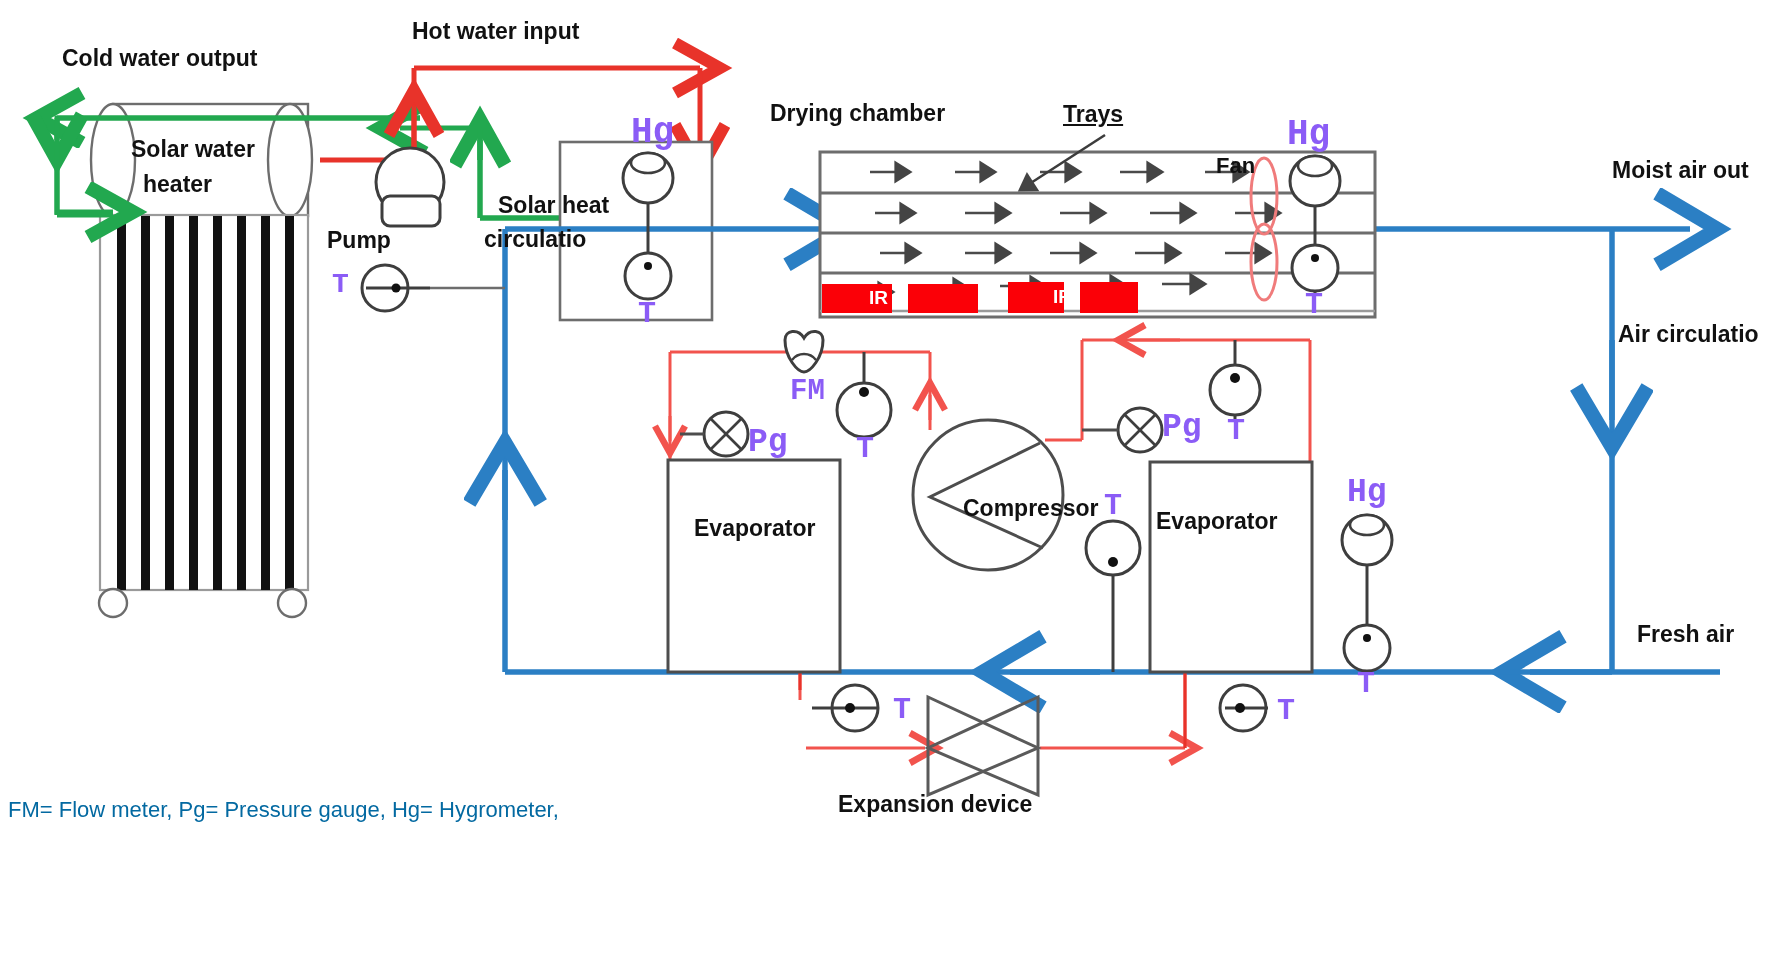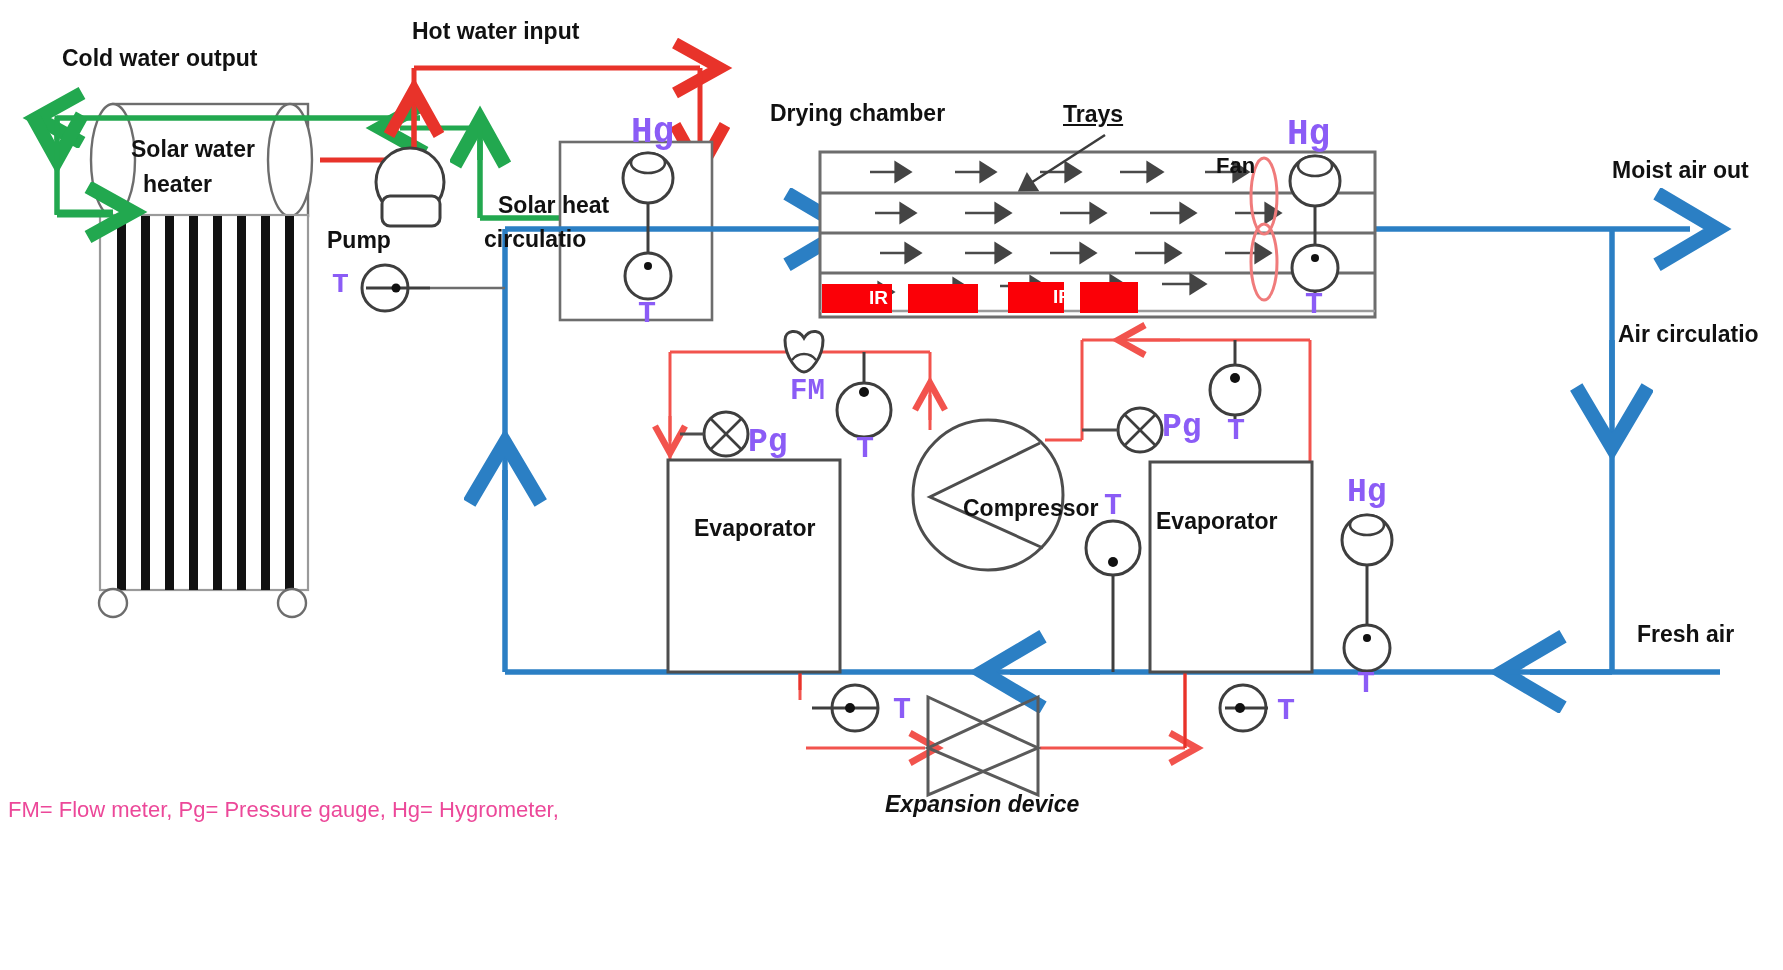--- a/index.html
+++ b/index.html
@@ -3,21 +3,21 @@
 <meta charset="utf-8">
 <style>
   html,body{margin:0;padding:0;background:#ffffff;}
   body{width:1783px;height:970px;font-family:"Liberation Sans",sans-serif;overflow:hidden;}
   #stage{position:relative;width:1783px;height:970px;background:#fff;}
   svg#diagram{position:absolute;left:0;top:0;width:1783px;height:970px;}
   .lbl{position:absolute;font-family:"Liberation Sans",sans-serif;font-weight:bold;color:#111;white-space:nowrap;}
   .lbl-bold-22{font-size:23px;font-weight:bold;}
   .lbl-bold-21{font-size:22px;font-weight:bold;text-align:center;}
   .lbl-serif{font-family:Liberation Mono, monospace;font-weight:bold;color:#8b5cf6;}
-  .legend{position:absolute;font-family:"Liberation Sans",sans-serif;font-weight:normal;font-size:22px;color:#ec4899;white-space:nowrap;text-align:right;}
+  .legend{position:absolute;font-family:"Liberation Sans",sans-serif;font-weight:normal;font-size:22px;color:#0369a1;white-space:nowrap;text-align:right;}
   .ir-text{position:absolute;font-family:"Liberation Sans",sans-serif;font-weight:bold;font-size:19px;color:#ffffff;}
 </style>
 </head>
 <body>
 
 <div id="stage">
 
 <svg id="diagram" viewBox="0 0 1783 970">
   <defs>
     <marker id="ar-red" markerWidth="13" markerHeight="13" refX="6" refY="6" orient="auto">
@@ -310,21 +310,21 @@
 <div class="lbl lbl-bold-22" style="left:770px;top:100px;">Drying chamber</div>
 <div class="lbl lbl-bold-22" style="left:1063px;top:101px;text-decoration:underline;">Trays</div>
 <div class="lbl lbl-bold-21" style="left:1216px;top:153px;">Fan</div>
 <div class="lbl lbl-bold-22" style="left:1612px;top:157px;">Moist air out</div>
 <div class="lbl lbl-bold-22" style="left:1618px;top:321px;">Air circulatio</div>
 <div class="lbl lbl-bold-22" style="left:1637px;top:621px;">Fresh air</div>
 
 <div class="lbl lbl-bold-22" style="left:694px;top:515px;">Evaporator</div>
 <div class="lbl lbl-bold-22" style="left:919px;top:495px;margin-left:44px;">Compressor</div>
 <div class="lbl lbl-bold-22" style="left:1156px;top:508px;">Evaporator</div>
-<div class="lbl lbl-bold-22" style="left:885px;top:791px;font-style:italic;">Expansion device</div>
+<div class="lbl lbl-bold-22" style="left:838px;top:791px;">Expansion device</div>
 
 <div class="lbl lbl-serif" style="left:631px;top:112px;font-size:36px;">Hg</div>
 <div class="lbl lbl-serif" style="left:638px;top:297px;font-size:30px;">T</div>
 <div class="lbl lbl-serif" style="left:332px;top:269px;font-size:28px;">T</div>
 
 <div class="lbl lbl-serif" style="left:1287px;top:114px;font-size:36px;">Hg</div>
 <div class="lbl lbl-serif" style="left:1305px;top:288px;font-size:30px;">T</div>
 
 <div class="lbl lbl-serif" style="left:1347px;top:474px;font-size:33px;">Hg</div>
 <div class="lbl lbl-serif" style="left:1357px;top:667px;font-size:30px;">T</div>

